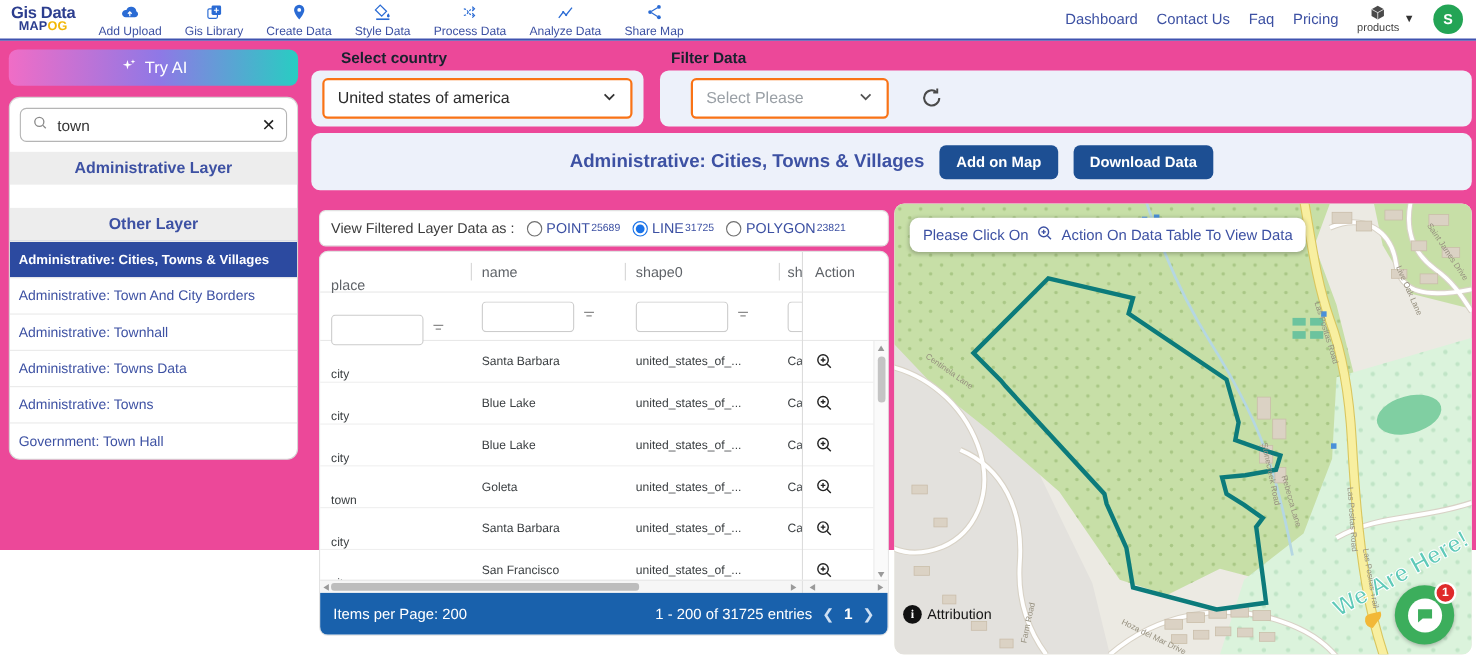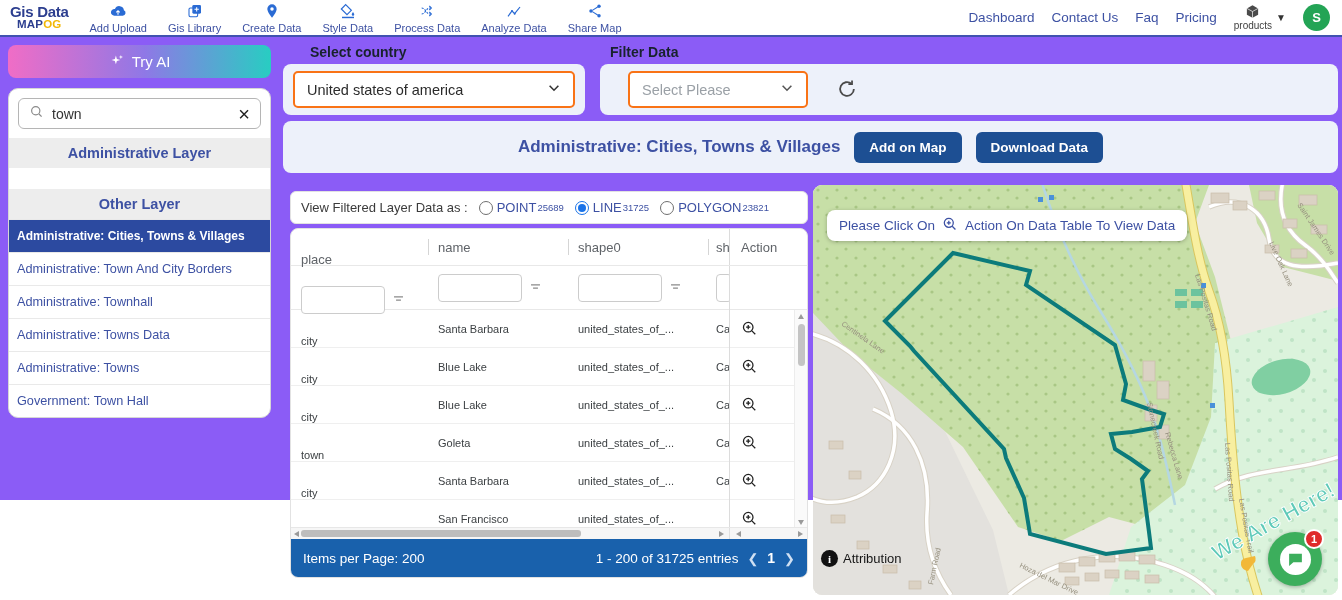--- a/index.html
+++ b/index.html
@@ -1,18 +1,18 @@
 <!DOCTYPE html>
 <html><head>
 <meta charset="utf-8">
 <style>
   * { margin:0; padding:0; box-sizing:border-box; }
   html,body { width:1342px; height:600px; background:#fff; overflow:hidden;
     font-family:"Liberation Sans", sans-serif; }
-  #app { position:relative; width:1342px; height:500px; background:#8b5cf6; }
+  #app { position:relative; width:1342px; height:500px; background:#ec4899; }
 
   
   .navbar { position:absolute; top:0; left:0; right:0; height:37px; background:#fff;
     border-bottom:2px solid #4053b0; display:flex; justify-content:space-between; align-items:stretch; }
   .nav-left { display:flex; align-items:center; gap:21px; padding-left:10px; }
   .logo { line-height:1; text-align:center; }
   .logo-l1 { font-size:15px; font-weight:800; color:#2c3e8f; letter-spacing:-.3px; }
   .logo-l2 { font-size:11.5px; font-weight:800; letter-spacing:.2px; }
   .logo-l2 .mp { color:#2c3e8f; } .logo-l2 .og { color:#f2b705; }
   .nav-item { display:flex; flex-direction:column; align-items:center; justify-content:center; gap:1px;
@@ -104,21 +104,21 @@
   .hsep { position:absolute; left:438px; top:0; bottom:0; width:1px; background:#e0e0e0; }
   .tfooter { position:absolute; left:0; right:0; bottom:0; height:38px; background:#1961ac; color:#fff;
     display:flex; align-items:center; justify-content:space-between; padding:0 12px; font-size:13.5px; }
   .pager { display:flex; align-items:center; gap:9px; }
   .pg-chev { color:#cfe0f3; font-size:13px; cursor:pointer; }
   .pg-num { font-weight:700; font-size:14px; cursor:pointer; }
 
   
   .map { position:absolute; left:813px; top:185px; width:525px; height:410px; border-radius:9px; overflow:hidden; background:#eceae3; }
   .map svg.base { position:absolute; inset:0; }
-  .map-tip { position:absolute; left:14px; top:25px; height:31px; background:#fff; border-radius:8px;
+  .map-tip { position:absolute; left:14px; top:13px; height:31px; background:#fff; border-radius:8px;
     box-shadow:0 1px 4px rgba(0,0,0,.25); display:flex; align-items:center; gap:7px; padding:0 12px;
     font-size:13.5px; color:#3d51a3; white-space:nowrap; }
   .map-tip svg { width:16px; height:16px; }
   .attr { position:absolute; left:8px; bottom:28px; display:flex; align-items:center; gap:5px;
     font-size:13px; color:#161616; }
   .attr-i { width:17px; height:17px; border-radius:50%; background:#111; color:#fff; font-size:11px; font-weight:700;
     display:flex; align-items:center; justify-content:center; font-family:"Liberation Serif",serif; }
   .chat { position:absolute; right:16px; bottom:9px; width:54px; height:54px; border-radius:50%; background:#3cae5c;
     display:flex; align-items:center; justify-content:center; cursor:pointer; box-shadow:0 1px 4px rgba(0,0,0,.3); }
   .chat-inner { width:31px; height:31px; border-radius:50%; background:#fff; display:flex; align-items:center; justify-content:center; }

